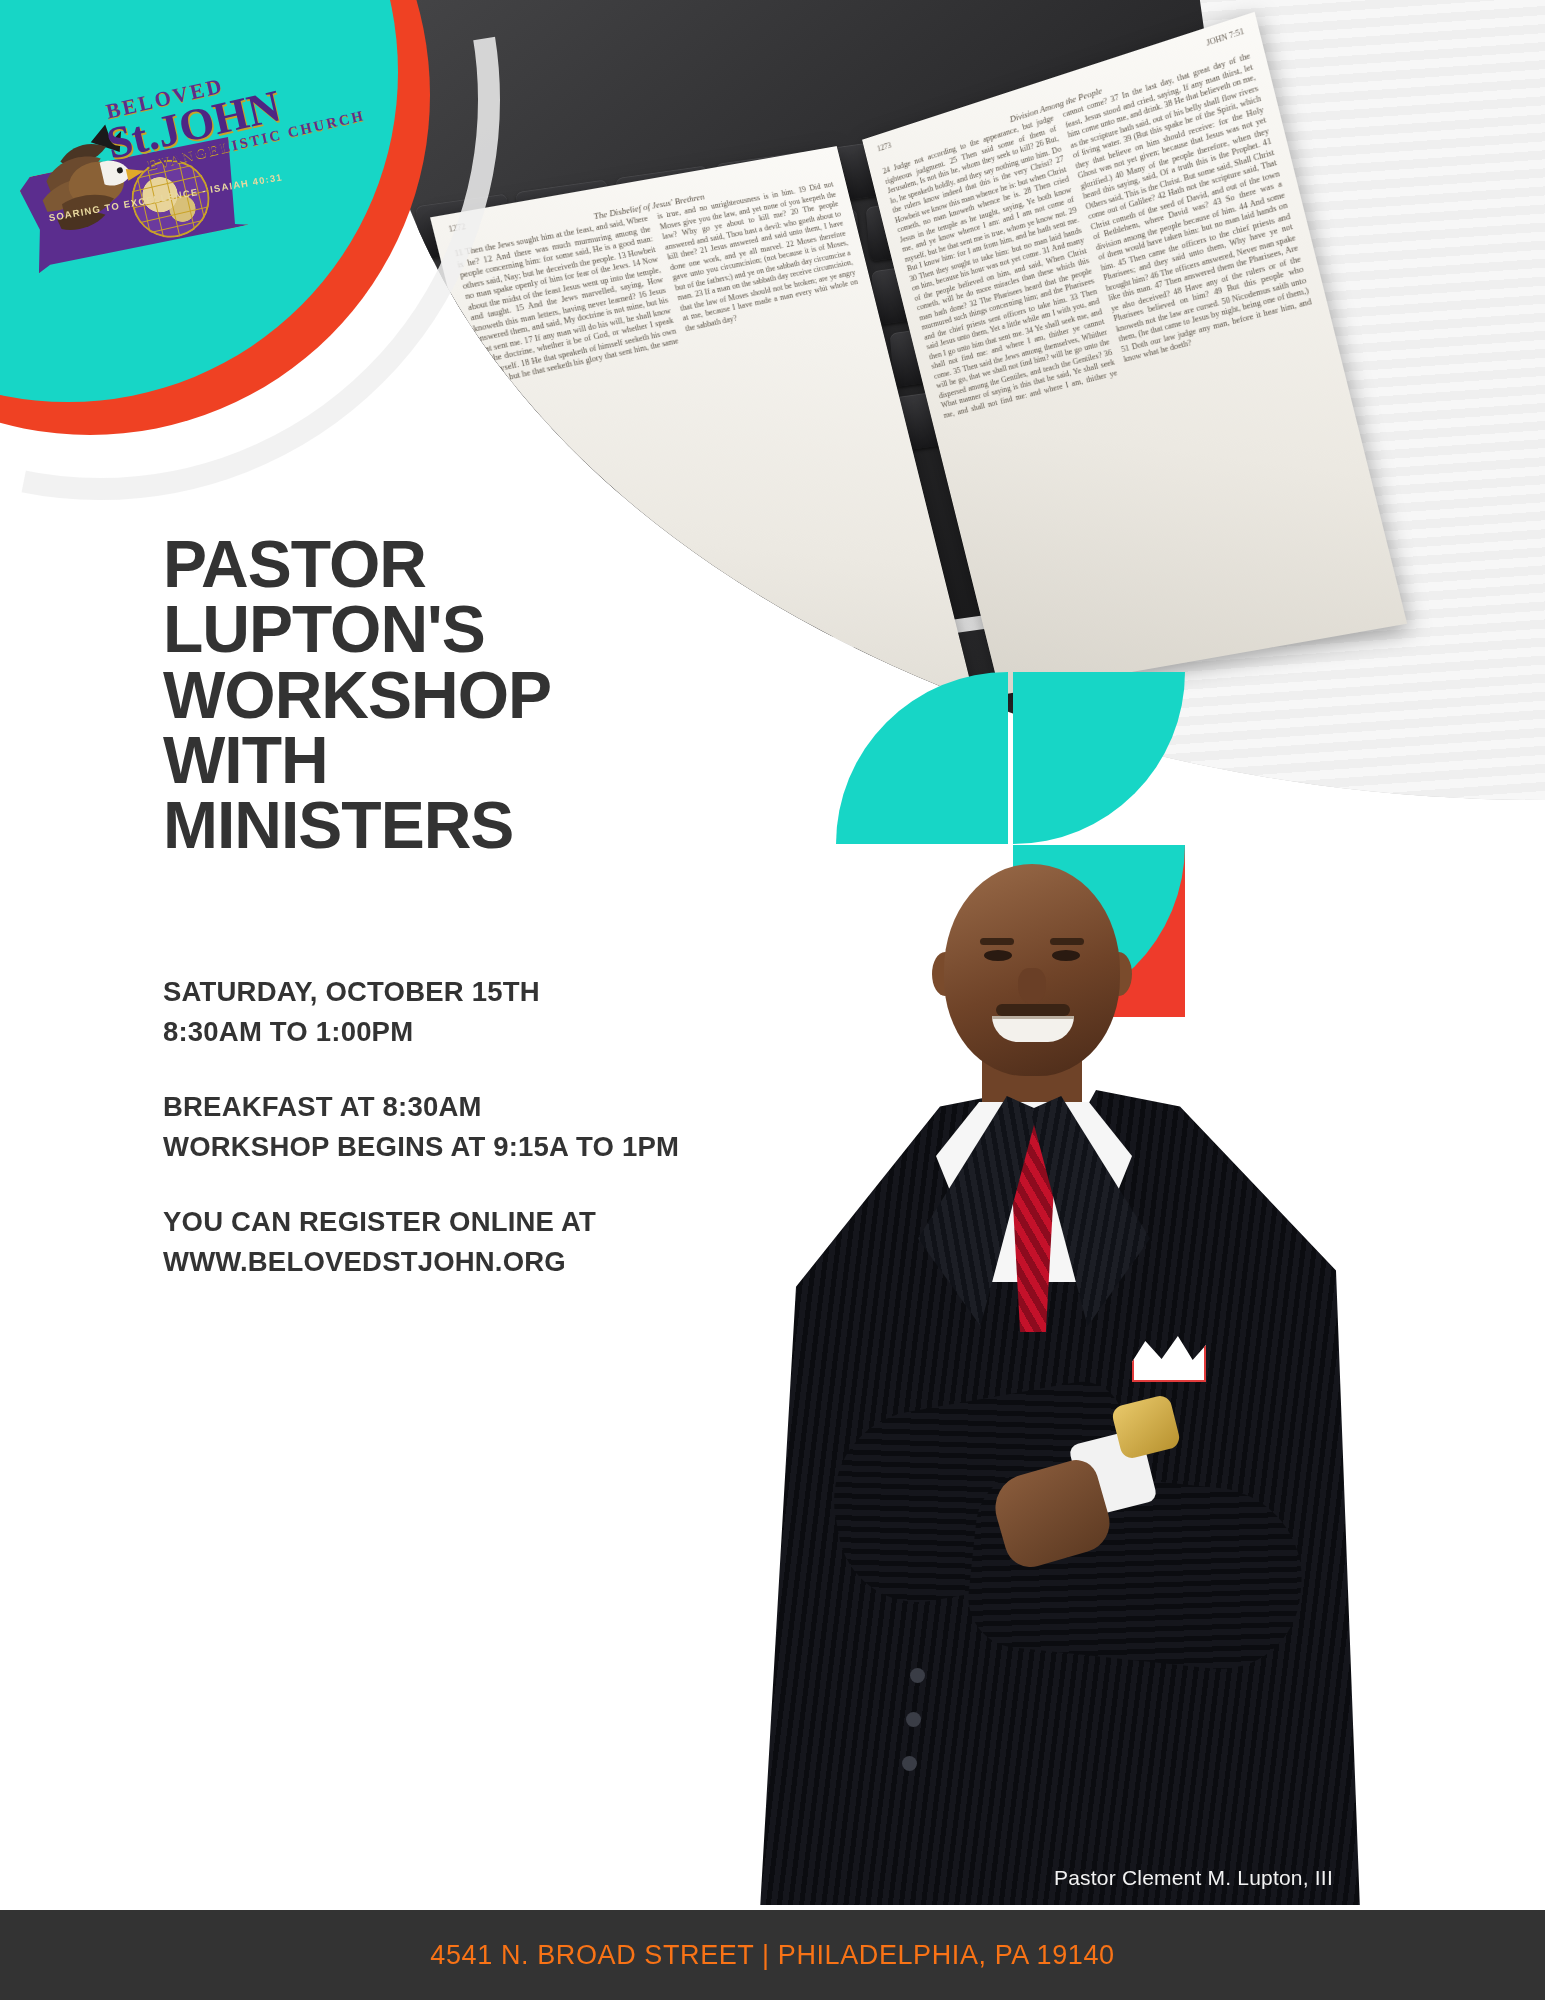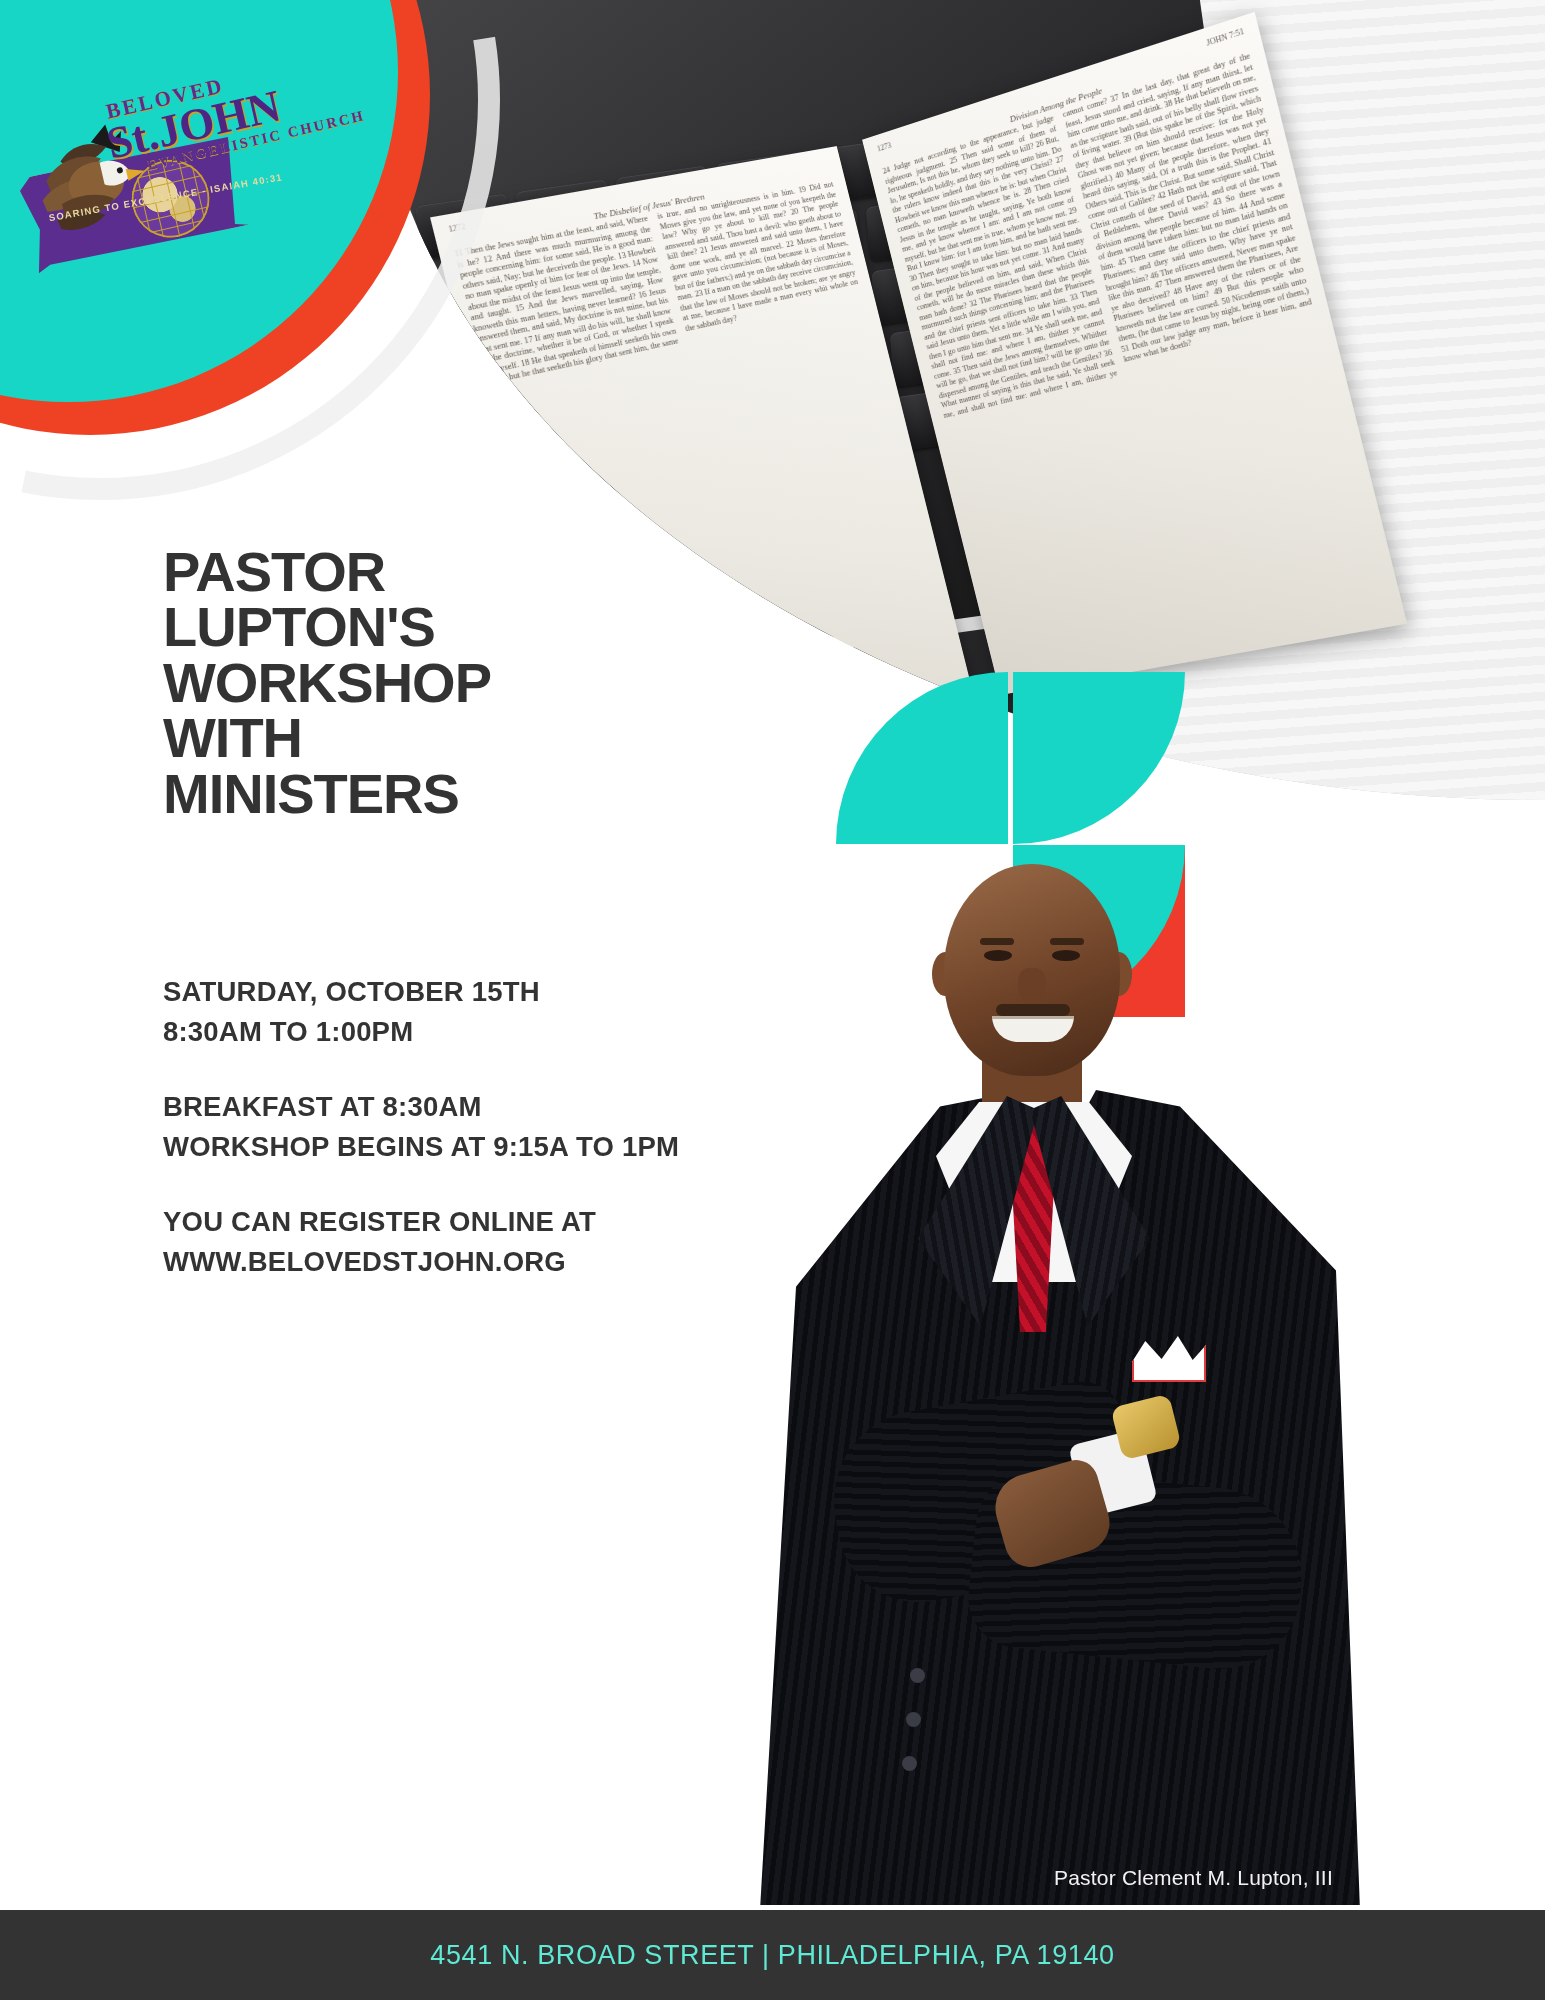--- a/index.html
+++ b/index.html
@@ -311,23 +311,23 @@
     width: 172px;
     height: 172px;
     background: #17D6C6;
     border-bottom-right-radius: 172px;
   }
 
   
   .title {
     position: absolute;
     left: 163px;
-    top: 544px;
+    top: 532px;
     width: 680px;
-    font-size: 56px;
+    font-size: 66px;
     font-weight: 800;
     line-height: 0.99;
     letter-spacing: -1px;
     color: #333333;
     text-transform: uppercase;
   }
 
   
   .body-block {
     position: absolute;
@@ -446,21 +446,21 @@
     left: 0;
     bottom: 0;
     width: 100%;
     height: 90px;
     background: #333333;
     display: flex;
     align-items: center;
     justify-content: center;
   }
   .footer-text {
-    color: #5eead4;
+    color: #f97316;
     font-size: 27px;
     letter-spacing: .6px;
     text-transform: uppercase;
     text-align: right;
   }
 </style>
 </head>
 <body>
 
 <div class="flyer">

